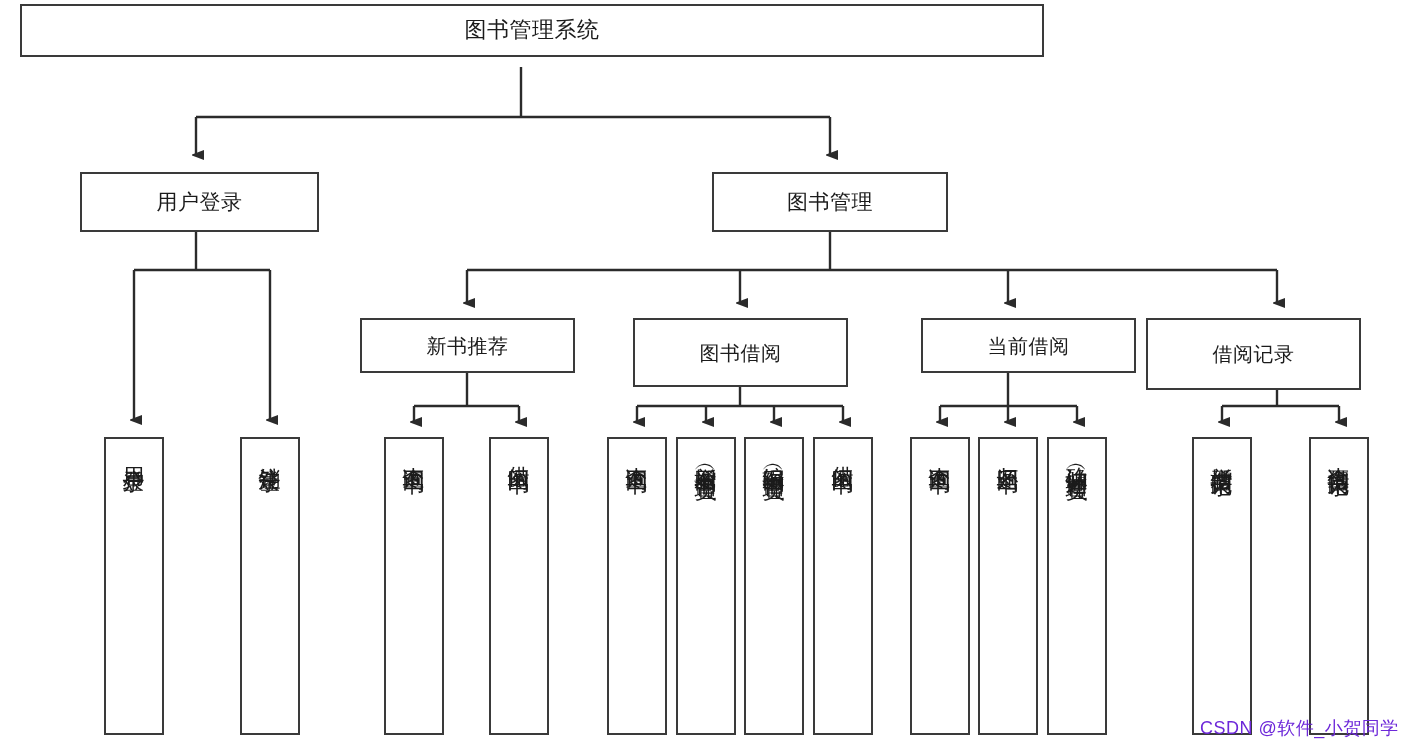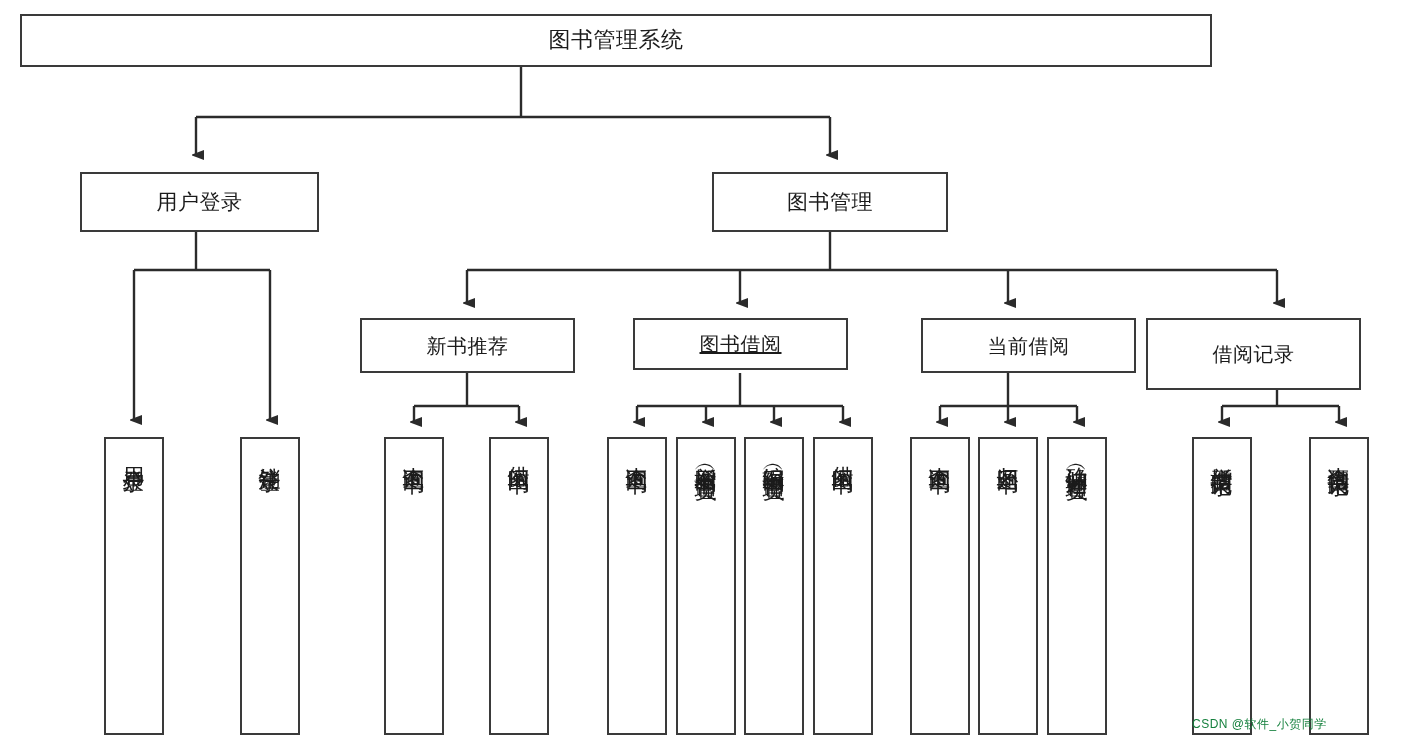--- a/index.html
+++ b/index.html
@@ -56,25 +56,26 @@
     writing-mode: vertical-rl;
     text-orientation: upright;
     font-size: 22px;
     letter-spacing: 2px;
     line-height: 1.05;
     white-space: nowrap;
     height: auto;
   }
   .watermark {
     position: absolute;
-    color: #15803d;
-    font-size: 12px;
+    color: #6d28d9;
+    font-size: 18px;
     white-space: nowrap;
     letter-spacing: 0.5px;
     user-select: none;
+    margin-left: 8px;
   }
 </style>
 </head>
 <body>
 
 <div id="canvas">
 
   <svg class="edges" viewBox="0 0 1405 747">
     <defs>
       <marker id="arrow" markerWidth="12" markerHeight="12" refX="5" refY="8" orient="auto" markerUnits="userSpaceOnUse">
@@ -119,35 +120,35 @@
       <path d="M1008,406 L1008,422" marker-end="url(#arrow)"></path>
       <path d="M1077,406 L1077,422" marker-end="url(#arrow)"></path>
 
       <path d="M1277,373 L1277,406"></path>
       <path d="M1222,406 L1339,406"></path>
       <path d="M1222,406 L1222,422" marker-end="url(#arrow)"></path>
       <path d="M1339,406 L1339,422" marker-end="url(#arrow)"></path>
     </g>
   </svg>
 
-  <div class="node root" style="left:20px; top:14px; width:1192px; height:53px;">
+  <div class="node root" style="left:20px; top:4px; width:1024px; height:53px;">
     <span class="label">图书管理系统</span>
   </div>
 
   <div class="node lvl2" style="left:80px; top:172px; width:239px; height:60px;">
     <span class="label">用户登录</span>
   </div>
   <div class="node lvl3" style="left:360px; top:318px; width:215px; height:55px;">
     <span class="label">新书推荐</span>
   </div>
 
   <div class="node lvl2" style="left:712px; top:172px; width:236px; height:60px;">
     <span class="label">图书管理</span>
   </div>
-  <div class="node lvl3" style="left:633px; top:318px; width:215px; height:52px;text-decoration:underline;">
+  <div class="node lvl3" style="left:633px; top:318px; width:215px; height:69px;">
     <span class="label">图书借阅</span>
   </div>
   <div class="node lvl3" style="left:901px; top:318px; width:215px; height:55px;margin-left:20px;">
     <span class="label">当前借阅</span>
   </div>
   <div class="node lvl3" style="left:1146px; top:318px; width:215px; height:72px;">
     <span class="label">借阅记录</span>
   </div>
 
   <div class="node leaf" style="left:104px; top:437px; width:60px; height:298px;">

